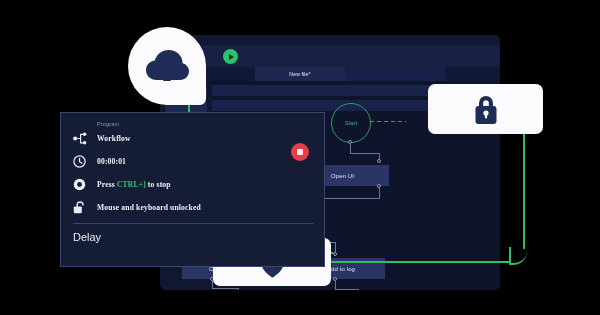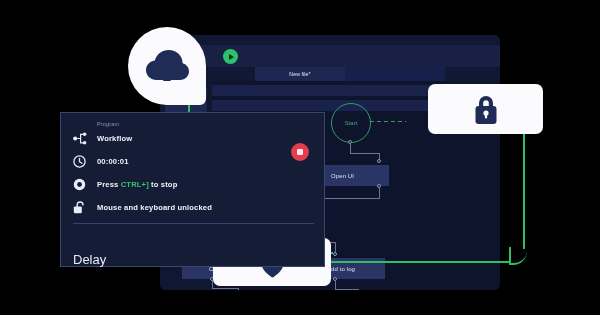--- a/index.html
+++ b/index.html
@@ -58,24 +58,24 @@
   .card-lock{left:428px;top:84px;width:115px;height:50px;border-radius:7px;}
   .card-shield{left:213px;top:238px;width:118px;height:48px;border-radius:7px;}
   .ic-navy{fill:#1e2c56;}
 
   
   .wf-card{position:absolute;left:60px;top:112px;width:265px;height:155px;
     background:#141c36;border:1px solid #3b4570;box-sizing:border-box;}
   .wf-rows{position:absolute;left:0;top:0;width:100%;}
   .wf-row{position:relative;display:flex;align-items:center;height:23px;padding-left:12px;}
   .wf-row .ico{width:17px;height:15px;flex:none;display:flex;align-items:center;}
-  .wf-row .txt{font-size:7.6px;color:#f0f3fa;font-weight:bold;padding-left:7px;letter-spacing:.15px;}
+  .wf-row .txt{font-size:7.6px;color:#f0f3fa;font-weight:bold;padding-left:7px;letter-spacing:.15px;font-family:Liberation Serif, serif;}
   .wf-prog-label{position:absolute;left:36px;top:8px;font-size:5.4px;color:#8e97b9;letter-spacing:.2px;}
   .wf-hr{position:absolute;left:12px;top:110px;width:241px;height:1px;background:#39426c;}
-  .wf-delay{position:absolute;left:12px;top:118px;font-size:13px;color:#e8ecf7;margin-top:21px;}
+  .wf-delay{position:absolute;left:12px;top:118px;font-size:11px;color:#e8ecf7;}
   .kbd-green{color:#35c46d;}
   .stop-btn{position:absolute;right:15px;top:30px;width:18px;height:18px;border-radius:50%;
     background:#e33c4a;display:flex;align-items:center;justify-content:center;}
   .stop-btn i{display:block;width:6px;height:6px;background:#ffe9ea;border-radius:1px;}
 </style>
 </head>
 <body>
 
 <div id="stage">
 

